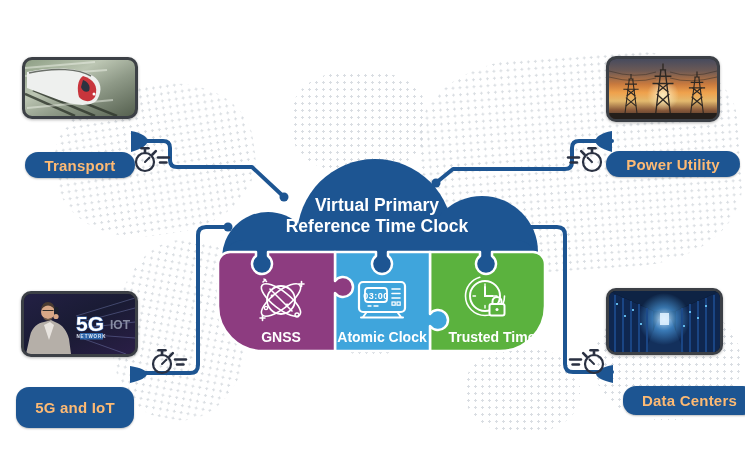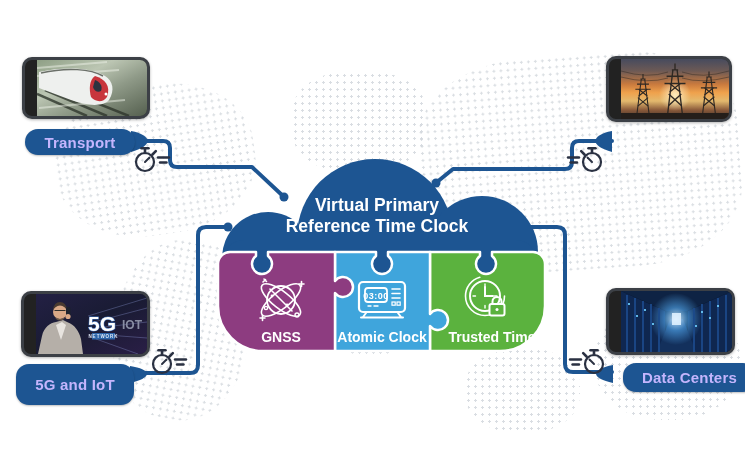--- a/index.html
+++ b/index.html
@@ -2,24 +2,24 @@
 <html><head>
 <meta charset="utf-8">
 <style>
   html,body{margin:0;padding:0;background:#fff;}
   .canvas{position:relative;width:745px;height:450px;background:#ffffff;overflow:hidden;
           font-family:"Liberation Sans",sans-serif;}
   .dots{position:absolute;background-image:radial-gradient(circle,#d3d8dd 1.1px,transparent 1.3px);
         background-size:7px 7px;opacity:.85;}
   .layer{position:absolute;left:0;top:0;}
   .pill{position:absolute;display:flex;align-items:center;justify-content:center;
-        background:#1d5592;color:#c4b5fd;font-weight:bold;font-size:15px;border-radius:13px;
-        letter-spacing:.2px;box-shadow:0 1px 2px rgba(0,0,0,.25);}
+        background:#1d5592;color:#fdba74;font-weight:bold;font-size:15px;border-radius:13px;
+        letter-spacing:.2px;box-shadow:0 1px 2px rgba(0,0,0,.25);margin-top:23px;}
   .thumb{position:absolute;border:3px solid #3c4046;border-radius:10px;overflow:hidden;
-         background:#222;box-shadow:0 1px 3px rgba(0,0,0,.3);padding-left:12px;}
+         background:#222;box-shadow:0 1px 3px rgba(0,0,0,.3);}
   .thumb svg{display:block;}
 </style>
 </head>
 <body>
 
 <div class="canvas">
 
   <div class="dots" style="left:55px;top:85px;width:200px;height:150px;border-radius:45%;transform:rotate(-8deg);"></div>
   <div class="dots" style="left:115px;top:240px;width:135px;height:180px;border-radius:45%;transform:rotate(10deg);"></div>
   <div class="dots" style="left:292px;top:72px;width:135px;height:100px;border-radius:40%;"></div>
@@ -184,20 +184,23 @@
           <path d="M-6,-8 L6,-18 M6,-8 L-6,-18 M-5,-20 L5,-28 M5,-20 L-5,-28"></path>
         </g>
       </g>
       <g stroke="#2e2823" stroke-width=".6" fill="none" opacity=".8">
         <path d="M0,12 Q27,20 47,13 M61,13 Q81,20 108,12"></path>
         <path d="M0,18 Q27,25 47,19 M61,19 Q81,25 108,18"></path>
       </g>
       <rect y="54" width="108" height="6" fill="#241e1a"></rect>
     </svg>
   </div>
+  <div class="pill" style="left:606px;top:128px;width:134px;height:26px;">
+    <span>Power Utility</span>
+  </div>
 
   <div class="thumb" style="left:21px;top:291px;width:111px;height:60px;">
     <svg width="111" height="60" viewBox="0 0 111 60">
       <defs>
         <linearGradient id="gbg" x1="0" y1="0" x2="1" y2="1">
           <stop offset="0" stop-color="#232044"></stop>
             <stop offset=".5" stop-color="#191b33"></stop>
             <stop offset="1" stop-color="#2a1e46"></stop>
         </linearGradient>
       </defs>

